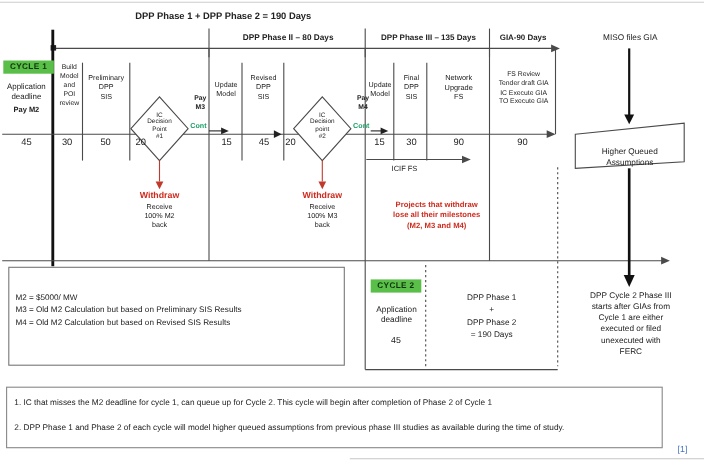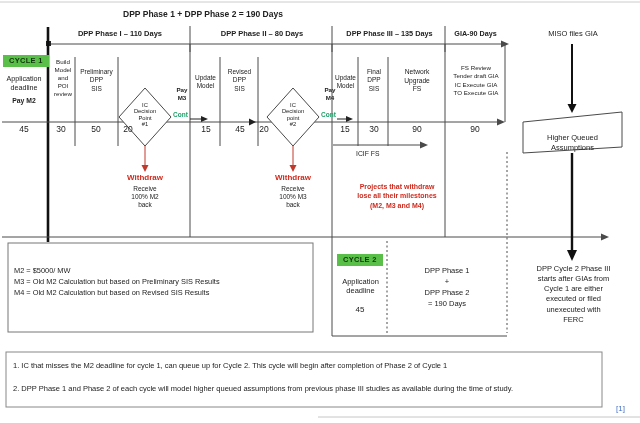--- a/index.html
+++ b/index.html
@@ -79,21 +79,20 @@
     <rect x="6" y="352" width="596" height="55" fill="none" stroke="#888"></rect>
 
     <line x1="572" y1="44" x2="572" y2="105" stroke="#111" stroke-width="2"></line>
     <polygon points="567.5,104 576.5,104 572,113" fill="#111"></polygon>
     <polygon points="523,122 622,112 622,147 523,153" fill="#fff" stroke="#4a4a4a"></polygon>
     <line x1="572" y1="153" x2="572" y2="251" stroke="#111" stroke-width="2.4"></line>
     <polygon points="567,250 577,250 572,261" fill="#111"></polygon>
   </svg>
 
   <div class="lbl c b" style="left:93px;top:9px;width:220px;font-size:8.5px;">DPP Phase 1 + DPP Phase 2 = 190 Days</div>
-  <div class="lbl c b" style="left:50px;top:29px;width:140px;font-size:7.5px;">DPP Phase I – 110 Days</div>
   <div class="lbl c b" style="left:192px;top:29px;width:140px;font-size:7.5px;">DPP Phase II – 80 Days</div>
   <div class="lbl c b" style="left:334px;top:29px;width:111px;font-size:7.3px;">DPP Phase III – 135 Days</div>
   <div class="lbl c b" style="left:446px;top:29px;width:59px;font-size:7.2px;">GIA-90 Days</div>
   <div class="lbl c" style="left:527px;top:29px;width:92px;font-size:7.5px;">MISO files GIA</div>
 
   <div class="green-tag" style="left:3px;top:55px;">CYCLE 1</div>
   <div class="lbl c" style="left:0;top:74px;width:48px;font-size:7.2px;">Application
 deadline</div>
   <div class="lbl c b" style="left:0;top:97px;width:48px;font-size:6.8px;">Pay M2</div>
   <div class="lbl c" style="left:0;top:124px;width:48px;font-size:8.5px;">45</div>

